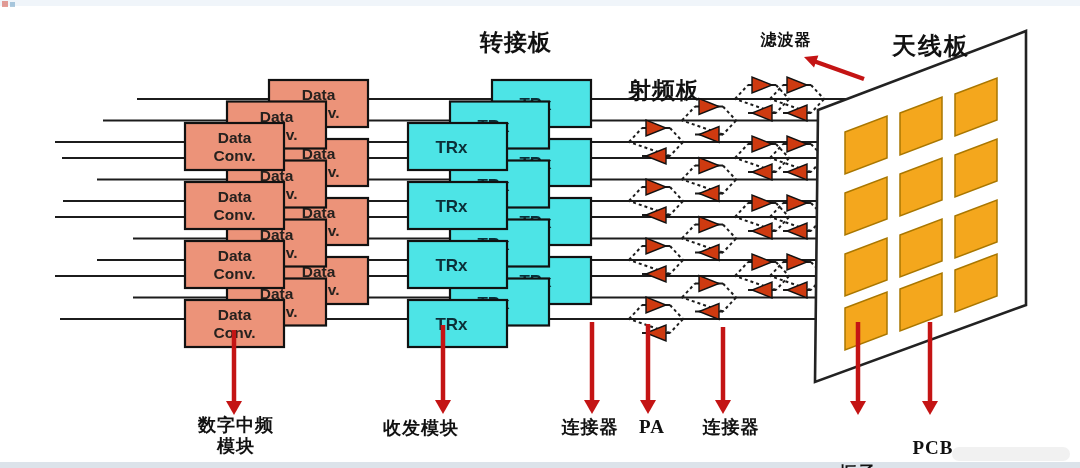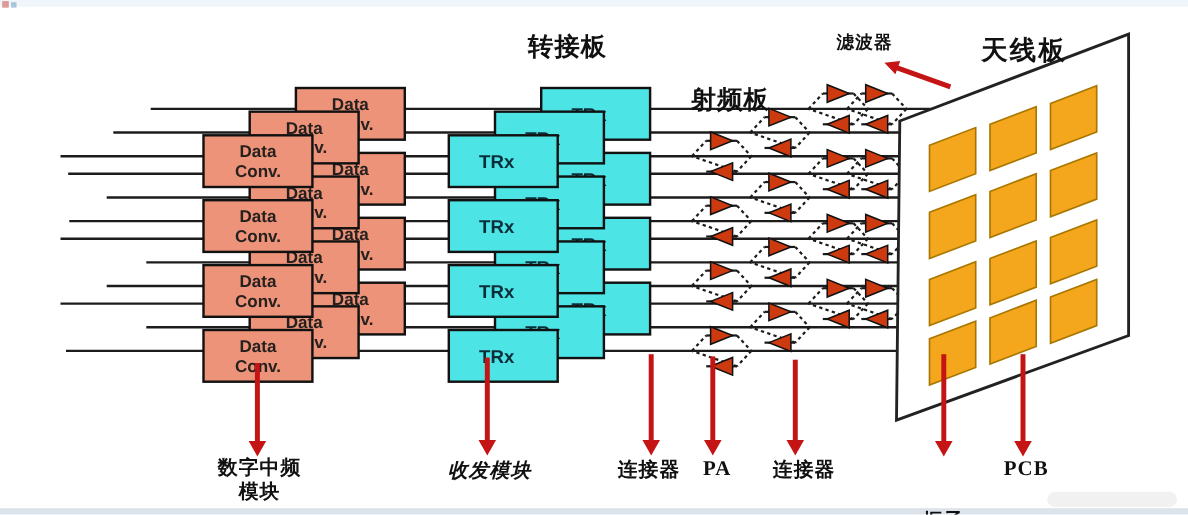--- a/index.html
+++ b/index.html
@@ -263,19 +263,19 @@
 
   <div class="lbl board-red" style="left:516px;top:42px;">转接板</div>
   <div class="lbl board-red" style="left:664px;top:42px;margin-top:48px;">射频板</div>
   <div class="lbl filter-lbl" style="left:786px;top:40px;">滤波器</div>
   <div class="lbl antenna-lbl" style="left:931px;top:46px;">天线板</div>
 
   <div class="lbl callout" style="left:236px;top:436px;">
     <div>数字中频</div>
     <div>模块</div>
   </div>
-  <div class="lbl callout" style="left:445px;top:428px;font-style:italic;">收发模块</div>
+  <div class="lbl callout" style="left:421px;top:428px;">收发模块</div>
   <div class="lbl callout" style="left:590px;top:427px;">连接器</div>
   <div class="lbl serif" style="left:652px;top:427px;">PA</div>
   <div class="lbl callout" style="left:731px;top:427px;">连接器</div>
   <div class="lbl callout" style="left:858px;top:427px;margin-top:46px;">振子</div>
-  <div class="lbl serif" style="left:933px;top:427px;">PCB</div>
+  <div class="lbl serif" style="left:933px;top:448px;">PCB</div>
 </div>
 
 </body></html>

